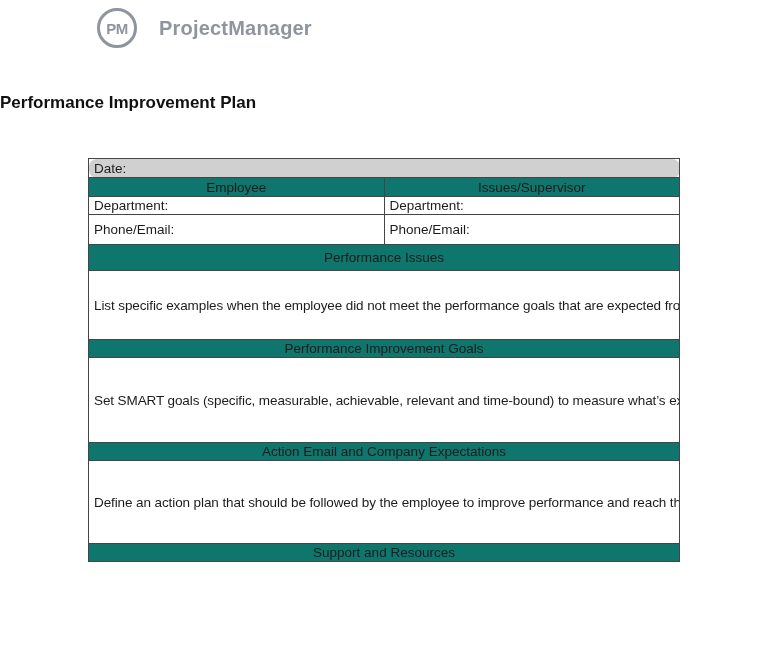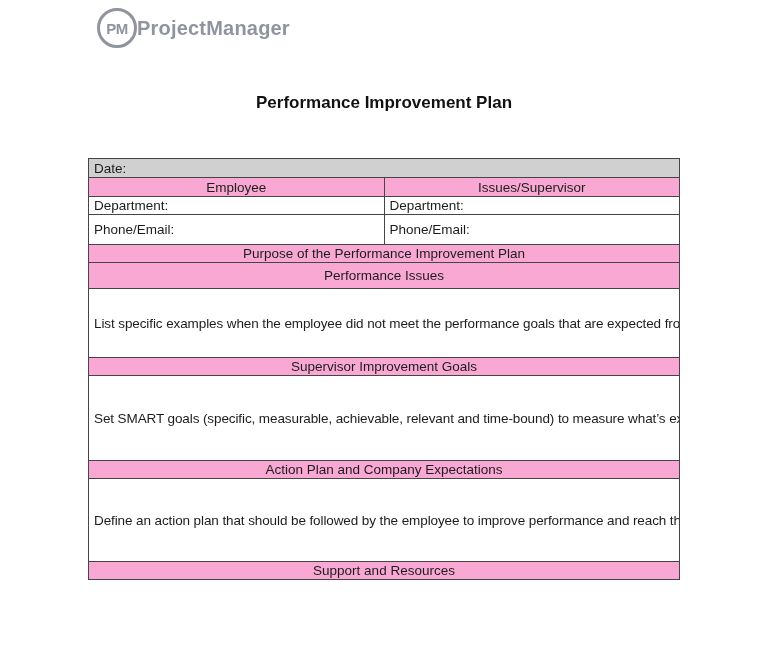--- a/index.html
+++ b/index.html
@@ -16,49 +16,50 @@
     font-family: "Liberation Sans", "DejaVu Sans", sans-serif;
   }
 
   
   .logo {
     position: absolute;
     left: 97px;
     top: 8px;
     display: flex;
     align-items: center;
+    gap: 10px;
   }
   .logo-circle {
     width: 34px;
     height: 34px;
     border: 3px solid #8f949e;
     border-radius: 50%;
     display: flex;
     align-items: center;
     justify-content: center;
     font-weight: 700;
     font-size: 15px;
     letter-spacing: -0.5px;
     color: #8f949e;
   }
   .brand-name {
     font-size: 20px;
     font-weight: 700;
     color: #8f949e;
     letter-spacing: 0.2px;
+    margin-left: 12px;
   }
 
   
   .doc-title {
     position: absolute;
     top: 93px;
     left: 0;
     width: 100%;
     margin: 0;
-    text-align: center;
     font-size: 17px;
     font-weight: 700;
     color: #111111;
   }
 
   
   table.pip {
     position: absolute;
     left: 88px;
     top: 158px;
@@ -68,22 +69,22 @@
   }
   table.pip td {
     border: 1px solid #454545;
     font-size: 13.5px;
     color: #1c1c1c;
     padding: 0 5px;
     vertical-align: middle;
     overflow: hidden;
     white-space: nowrap;
   }
-  td.gray   { background: #f9a8d4; margin-left: 43px; }
-  td.date-bg{ background: #d0d0d0; }
+  td.gray   { background: #0f766e; margin-left: 43px; }
+  td.date-bg{ background: #d0d0d0; border-radius: 8px; }
   td.center { text-align: center; }
   td.body-cell {
     vertical-align: top;
     padding: 12px 6px 0 5px;
     line-height: 19px;
     white-space: normal;
     letter-spacing: -0.1px;
   }
 </style>
 </head>
@@ -115,40 +116,37 @@
       </tr>
       <tr style="height:18px">
         <td>Department:</td>
         <td>Department:</td>
       </tr>
       <tr style="height:30px">
         <td>Phone/Email:</td>
         <td>Phone/Email:</td>
       </tr>
 
-      <tr style="height:18px">
-        <td colspan="2" class="gray center">Purpose of the Performance Improvement Plan</td>
-      </tr>
 
       <tr style="height:26px">
         <td colspan="2" class="gray center">Performance Issues</td>
       </tr>
       <tr style="height:69px">
         <td colspan="2" class="body-cell">List specific examples when the employee did not meet the performance goals that are expected from them and how it compares with the performance standards for their job position.</td>
       </tr>
 
       <tr style="height:18px">
-        <td colspan="2" class="gray center">Supervisor Improvement Goals</td>
+        <td colspan="2" class="gray center">Performance Improvement Goals</td>
       </tr>
       <tr style="height:85px">
         <td colspan="2" class="body-cell">Set SMART goals (specific, measurable, achievable, relevant and time-bound) to measure what’s expected from the employee for this performance improvement plan.</td>
       </tr>
 
       <tr style="height:18px">
-        <td colspan="2" class="gray center">Action Plan and Company Expectations</td>
+        <td colspan="2" class="gray center">Action Email and Company Expectations</td>
       </tr>
       <tr style="height:83px">
         <td colspan="2" class="body-cell">Define an action plan that should be followed by the employee to improve performance and reach the goals set in this performance improvement plan.</td>
       </tr>
 
       <tr style="height:18px">
         <td colspan="2" class="gray center">Support and Resources</td>
       </tr>
     </tbody>
   </table>

